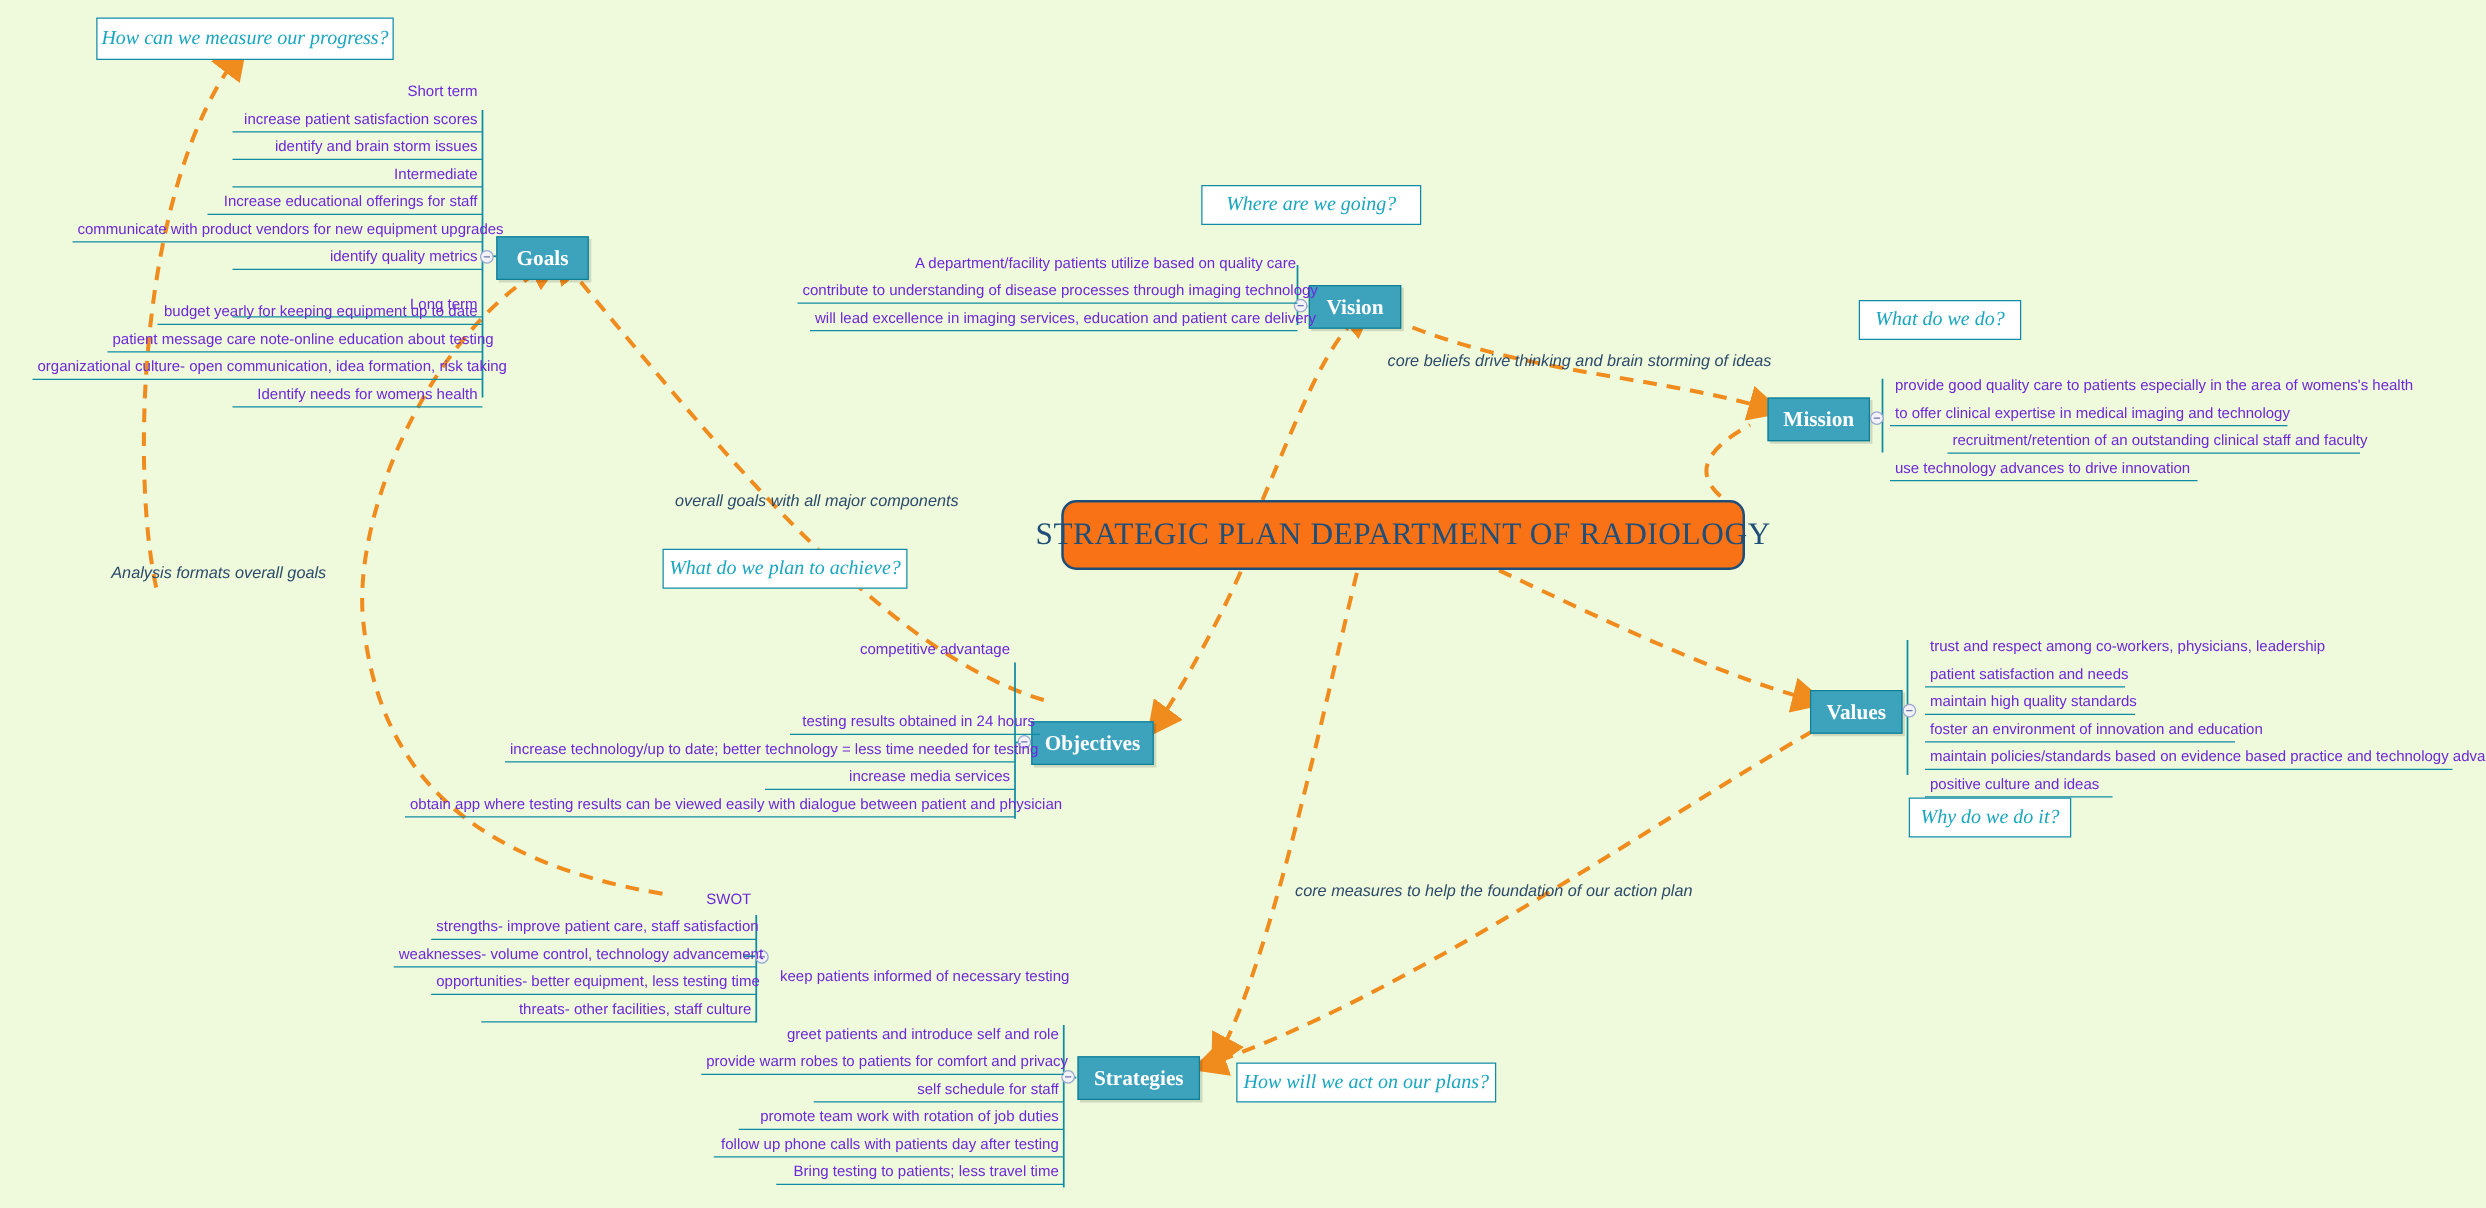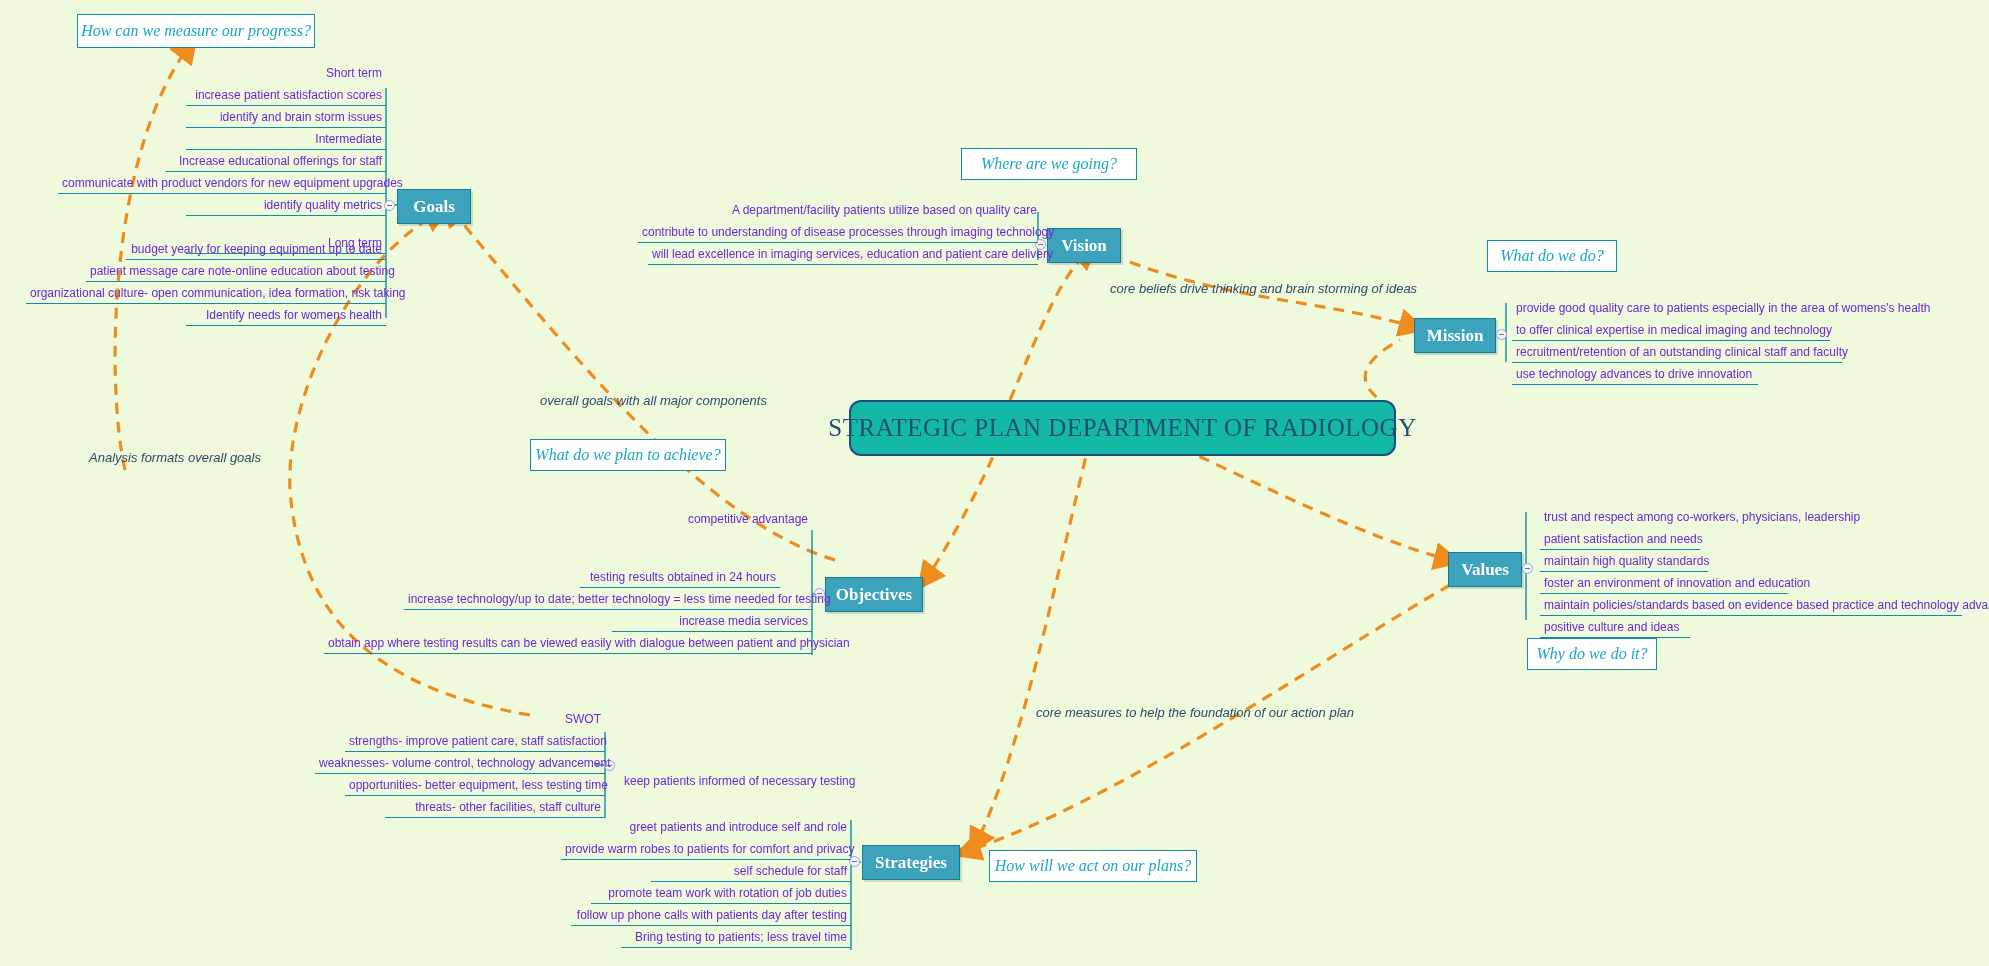--- a/index.html
+++ b/index.html
@@ -20,21 +20,21 @@
     left: 0; top: 0;
     width: 1989px;
     height: 966px;
     pointer-events: none;
   }
   
   .center-node {
     position: absolute;
     border: 2px solid #1f4e79;
     border-radius: 12px;
-    background: #14b8a6;
+    background: #f97316;
     color: #1f4e79;
     font-family: "Liberation Serif", serif;
     font-size: 25px;
     letter-spacing: .5px;
     display: flex;
     align-items: center;
     justify-content: center;
     white-space: nowrap;
   }
   
@@ -241,32 +241,32 @@
   <div class="leaf rt" style="left:86px; top:264px; width:300px;">patient message care note-online education about testing</div>
   <div class="leaf rt" style="left:26px; top:286px; width:360px;">organizational culture- open communication, idea formation, risk taking</div>
   <div class="leaf rt" style="left:186px; top:308px; width:200px;">Identify needs for womens health</div>
 
   <div class="leaf rt plain" style="left:728px; top:203px; width:310px;">A department/facility patients utilize based on quality care</div>
   <div class="leaf rt" style="left:638px; top:225px; width:400px;">contribute to understanding of disease processes through imaging technology</div>
   <div class="leaf rt" style="left:648px; top:247px; width:390px;">will lead excellence in imaging services, education and patient care delivery</div>
 
   <div class="leaf lt plain" style="left:1512px; top:285px; width:390px;">provide good quality care to patients especially in the area of womens's health</div>
   <div class="leaf lt" style="left:1512px; top:307px; width:318px;">to offer clinical expertise in medical imaging and technology</div>
-  <div class="leaf lt" style="left:1512px; top:329px; width:330px;">recruitment/retention of an outstanding clinical staff and faculty</div>
+  <div class="leaf lt" style="left:1558px; top:329px; width:330px;">recruitment/retention of an outstanding clinical staff and faculty</div>
   <div class="leaf lt" style="left:1512px; top:351px; width:246px;">use technology advances to drive innovation</div>
 
   <div class="leaf lt plain" style="left:1540px; top:494px; width:294px;">trust and respect among co-workers, physicians, leadership</div>
   <div class="leaf lt" style="left:1540px; top:516px; width:160px;">patient satisfaction and needs</div>
   <div class="leaf lt" style="left:1540px; top:538px; width:168px;">maintain high quality standards</div>
   <div class="leaf lt" style="left:1540px; top:560px; width:248px;">foster an environment of innovation and education</div>
   <div class="leaf lt" style="left:1540px; top:582px; width:422px;">maintain policies/standards based on evidence based practice and technology advances</div>
   <div class="leaf lt" style="left:1540px; top:604px; width:150px;">positive culture and ideas</div>
 
   <div class="leaf rt plain" style="left:612px; top:512px; width:200px;">competitive advantage</div>
-  <div class="leaf rt" style="left:580px; top:570px; width:200px;">testing results obtained in 24 hours</div>
+  <div class="leaf rt" style="left:632px; top:570px; width:200px;">testing results obtained in 24 hours</div>
   <div class="leaf rt" style="left:404px; top:592px; width:408px;">increase technology/up to date; better technology = less time needed for testing</div>
   <div class="leaf rt" style="left:612px; top:614px; width:200px;">increase media services</div>
   <div class="leaf rt" style="left:324px; top:636px; width:488px;">obtain app where testing results can be viewed easily with dialogue between patient and physician</div>
 
   <div class="leaf rt plain" style="left:465px; top:712px; width:140px;">SWOT</div>
   <div class="leaf lt plain" style="left:620px; top:758px; width:300px;">keep patients informed of necessary testing</div>
   <div class="leaf rt" style="left:345px; top:734px; width:260px;">strengths- improve patient care, staff satisfaction</div>
   <div class="leaf rt" style="left:315px; top:756px; width:290px;">weaknesses- volume control, technology advancement</div>
   <div class="leaf rt" style="left:345px; top:778px; width:260px;">opportunities- better equipment, less testing time</div>
   <div class="leaf rt" style="left:385px; top:800px; width:220px;">threats- other facilities, staff culture</div>

